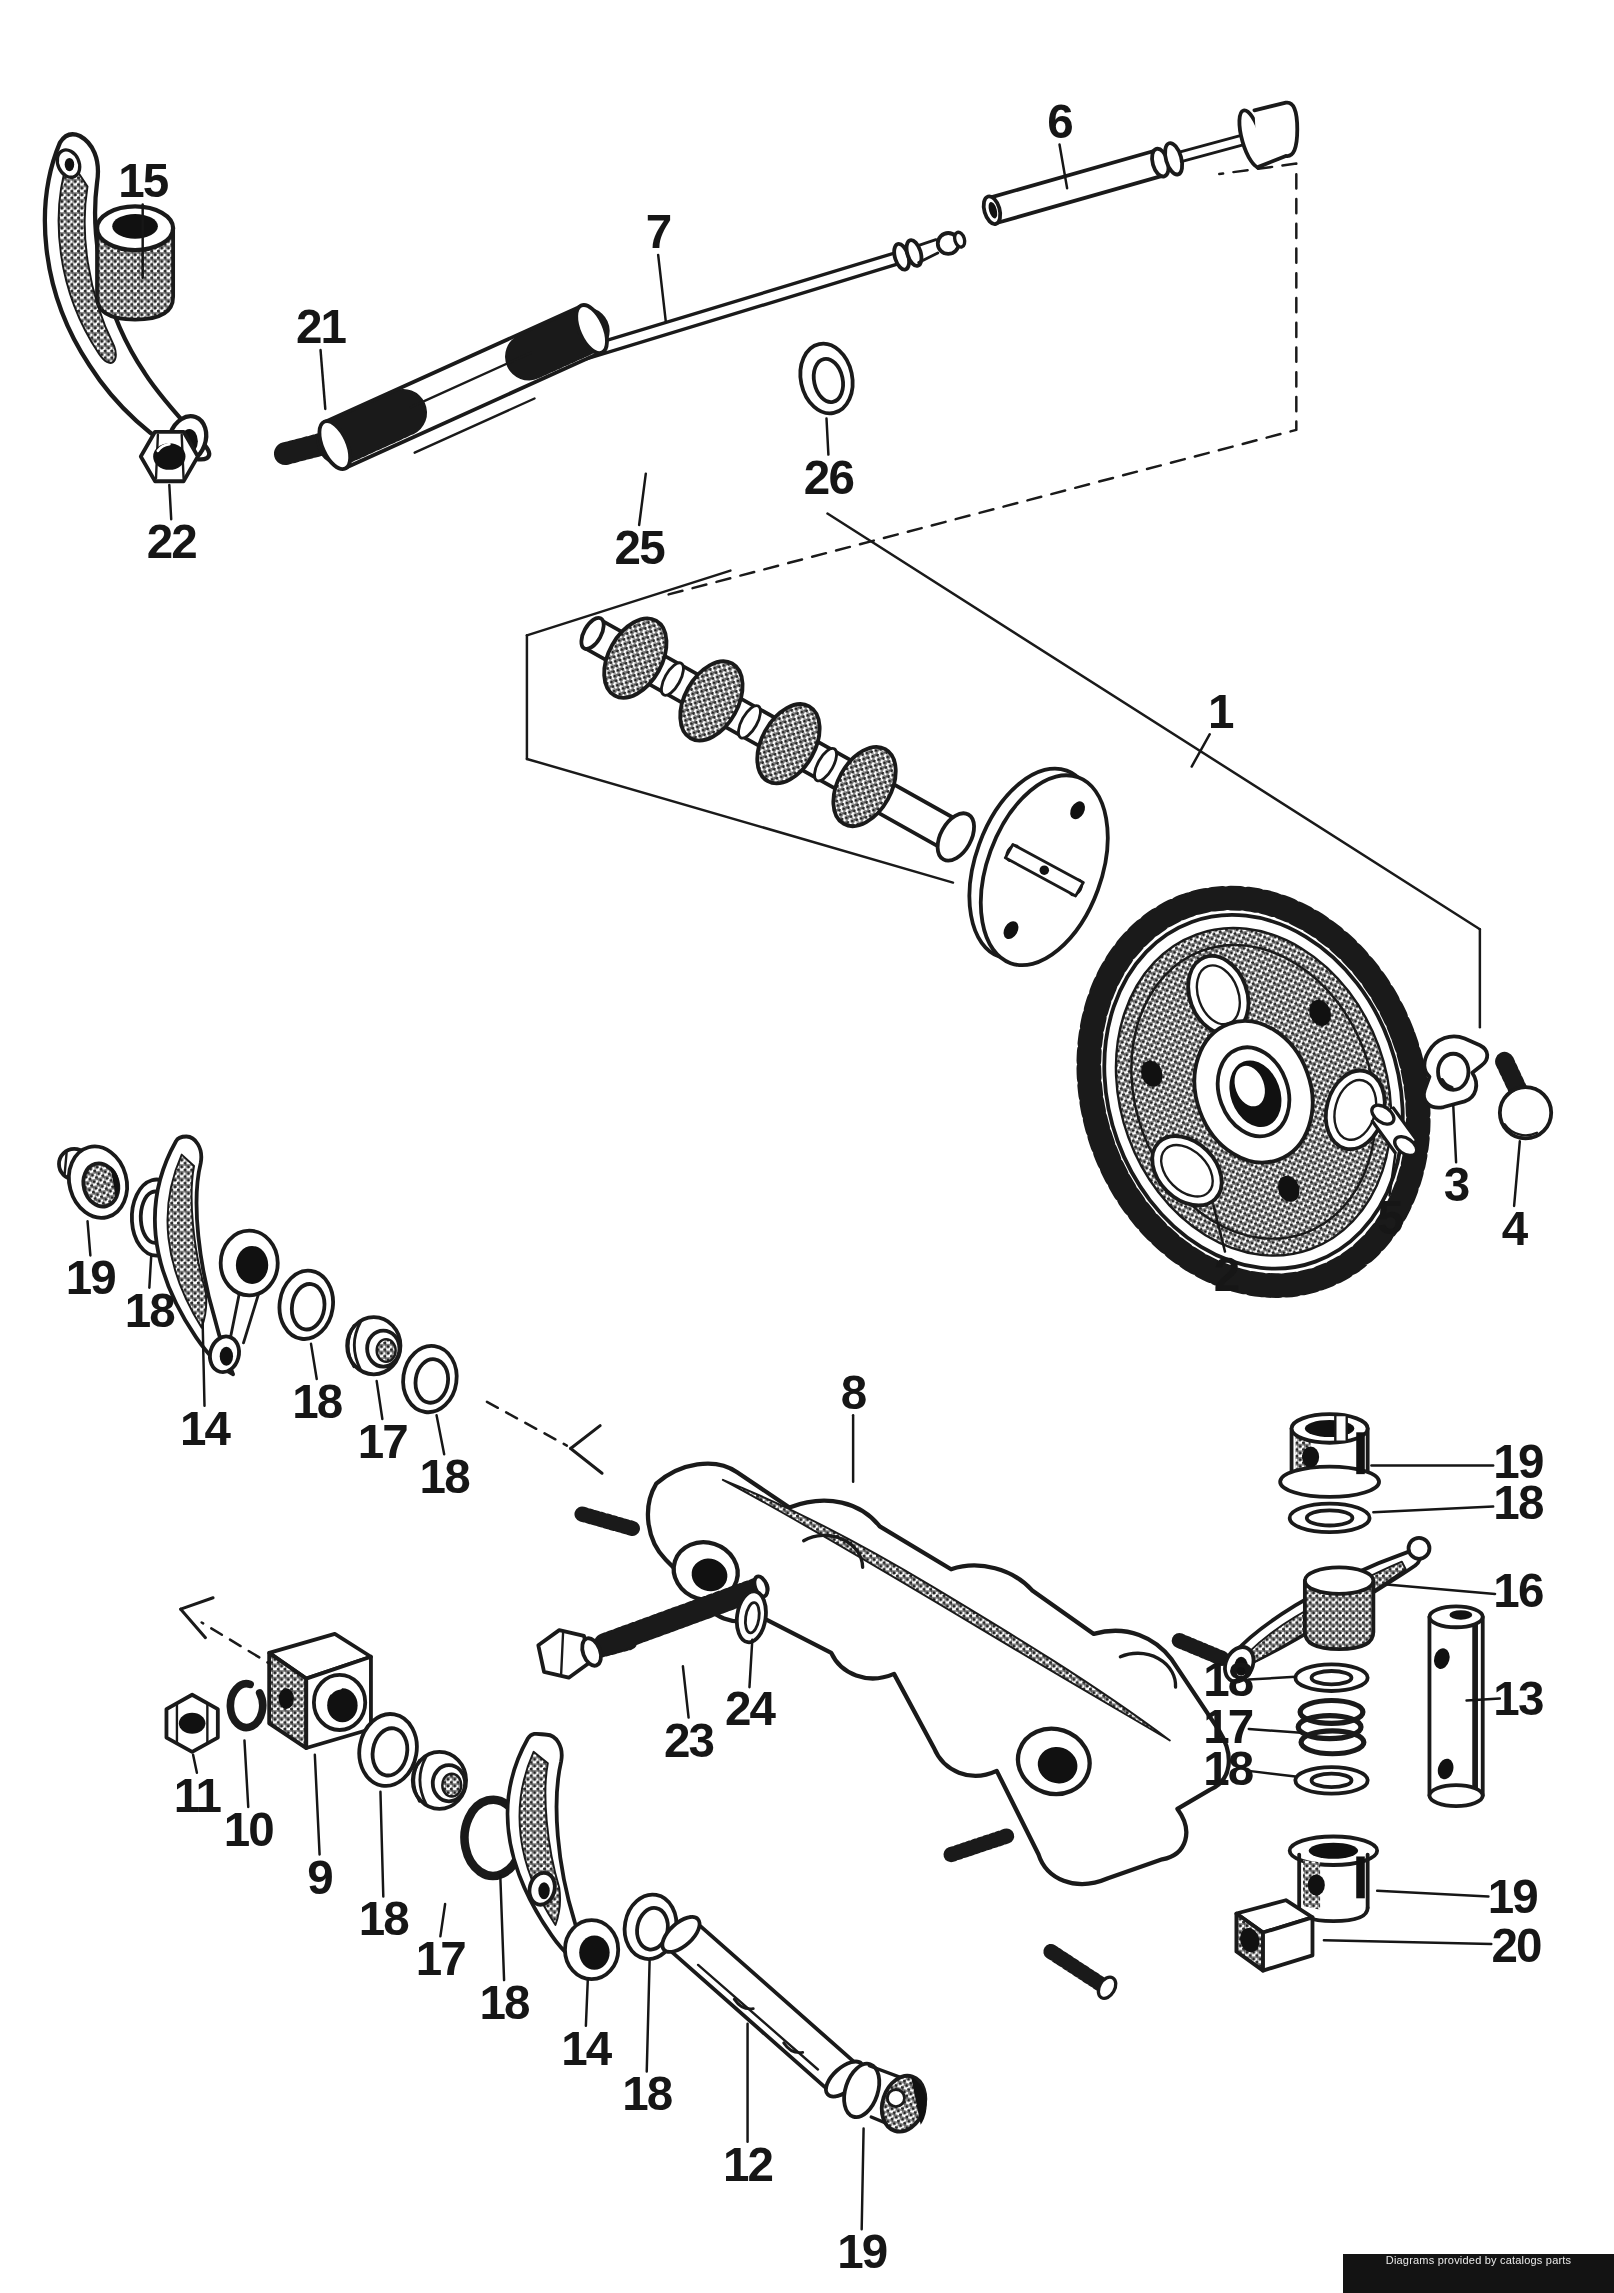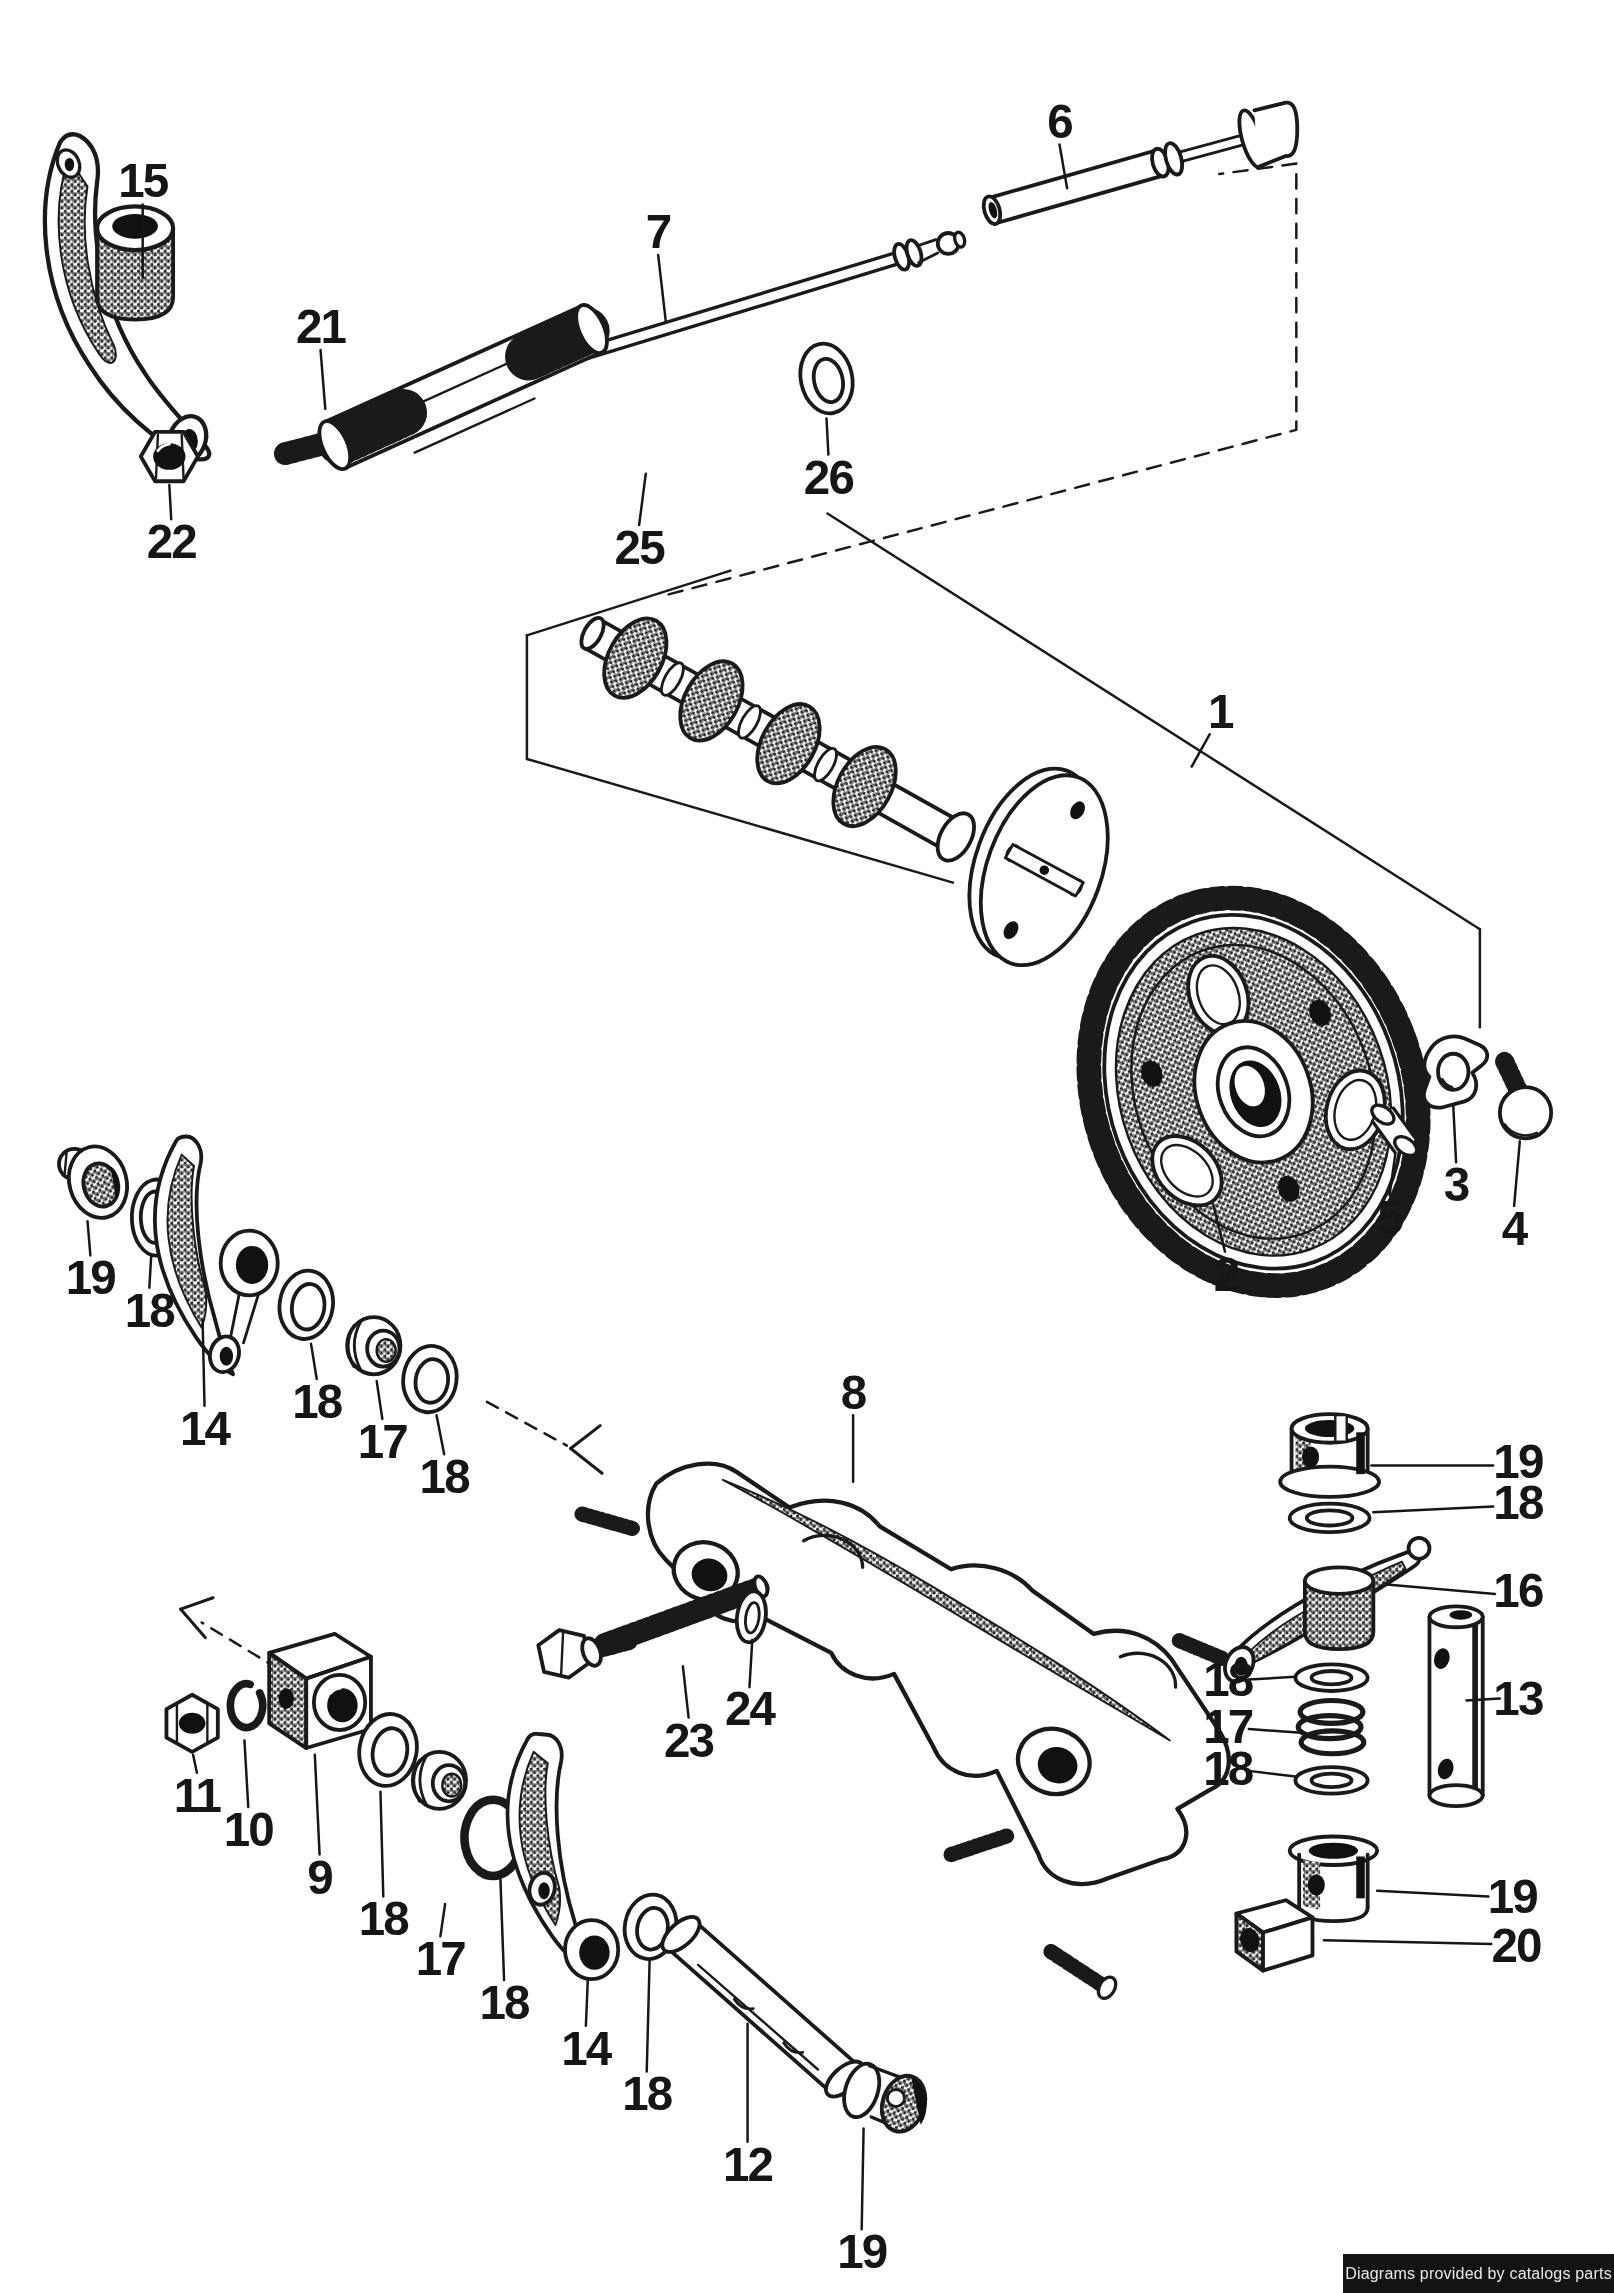--- a/index.html
+++ b/index.html
@@ -20,22 +20,22 @@
     fill:#161616;
     text-anchor:middle;
   }
   .leader{stroke:#161616;stroke-width:2.6px;}
   .credit{
     position:absolute;
     left:1343px;top:2254px;
     width:271px;height:39px;
     background:#131313;
     color:#e9e9e9;
-    display:flex;align-items:center;justify-content:center;
-    font-size:16px;
+    display:flex;justify-content:center;
+    font-size:11px;
     font-family:"Liberation Sans", sans-serif;
     letter-spacing:0.2px;
   }
 </style>
 </head>
 <body>
 
 <div class="stage">
 <svg width="1614" height="2293" viewBox="0 0 1697 2411" stroke="#1a1a1a" fill="none" stroke-linecap="round" stroke-linejoin="round">
 <defs>

